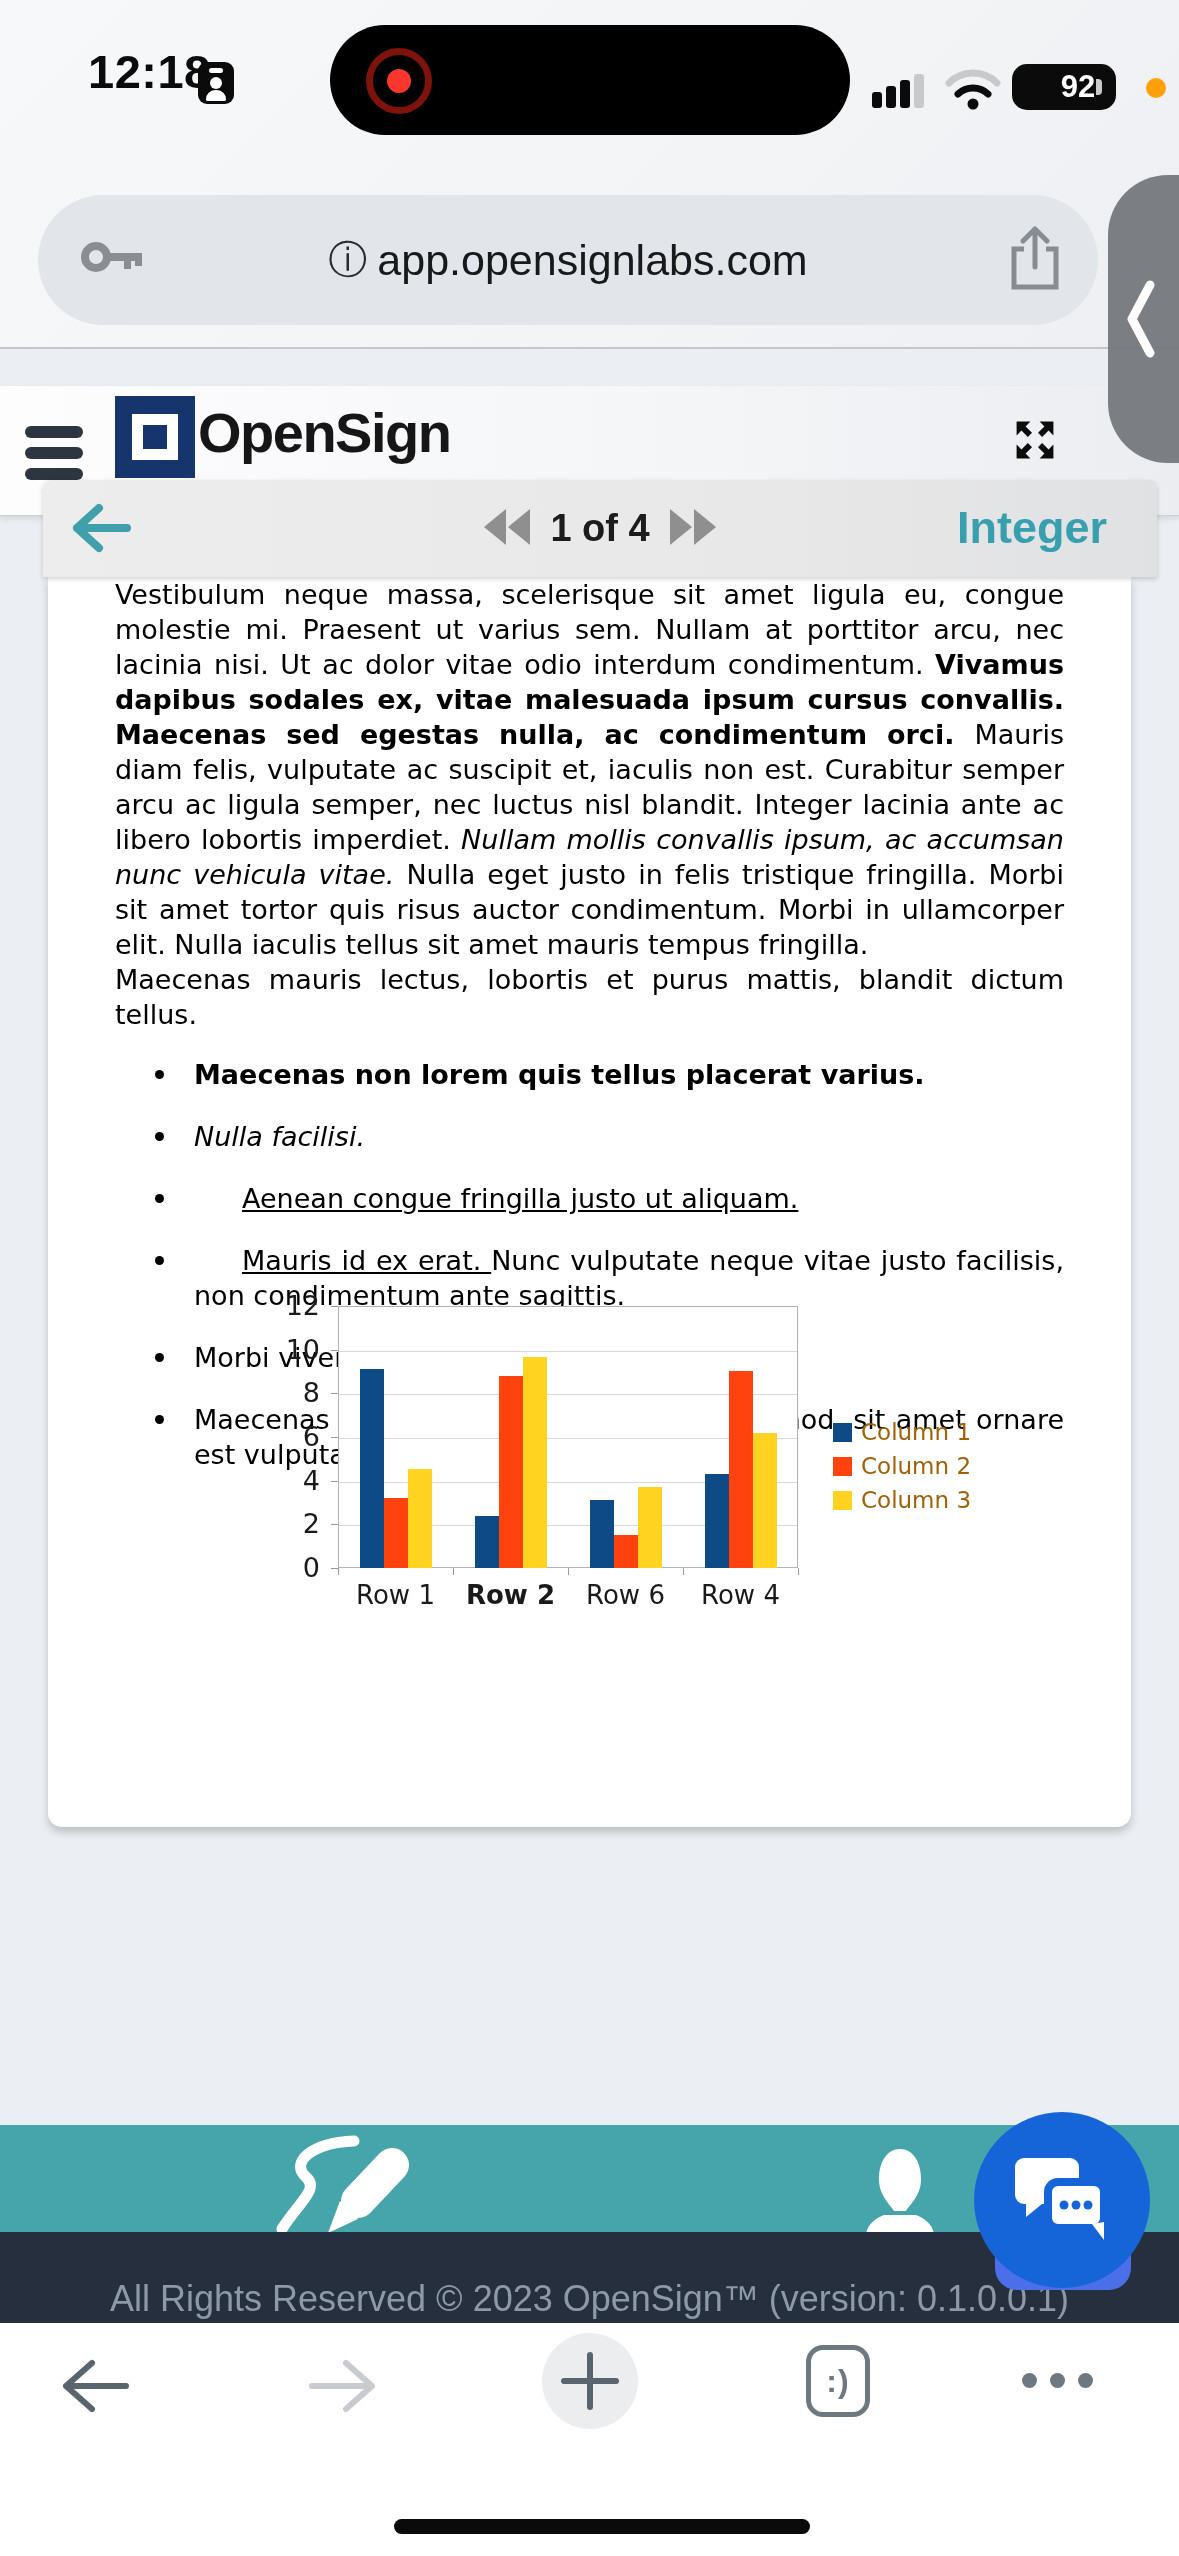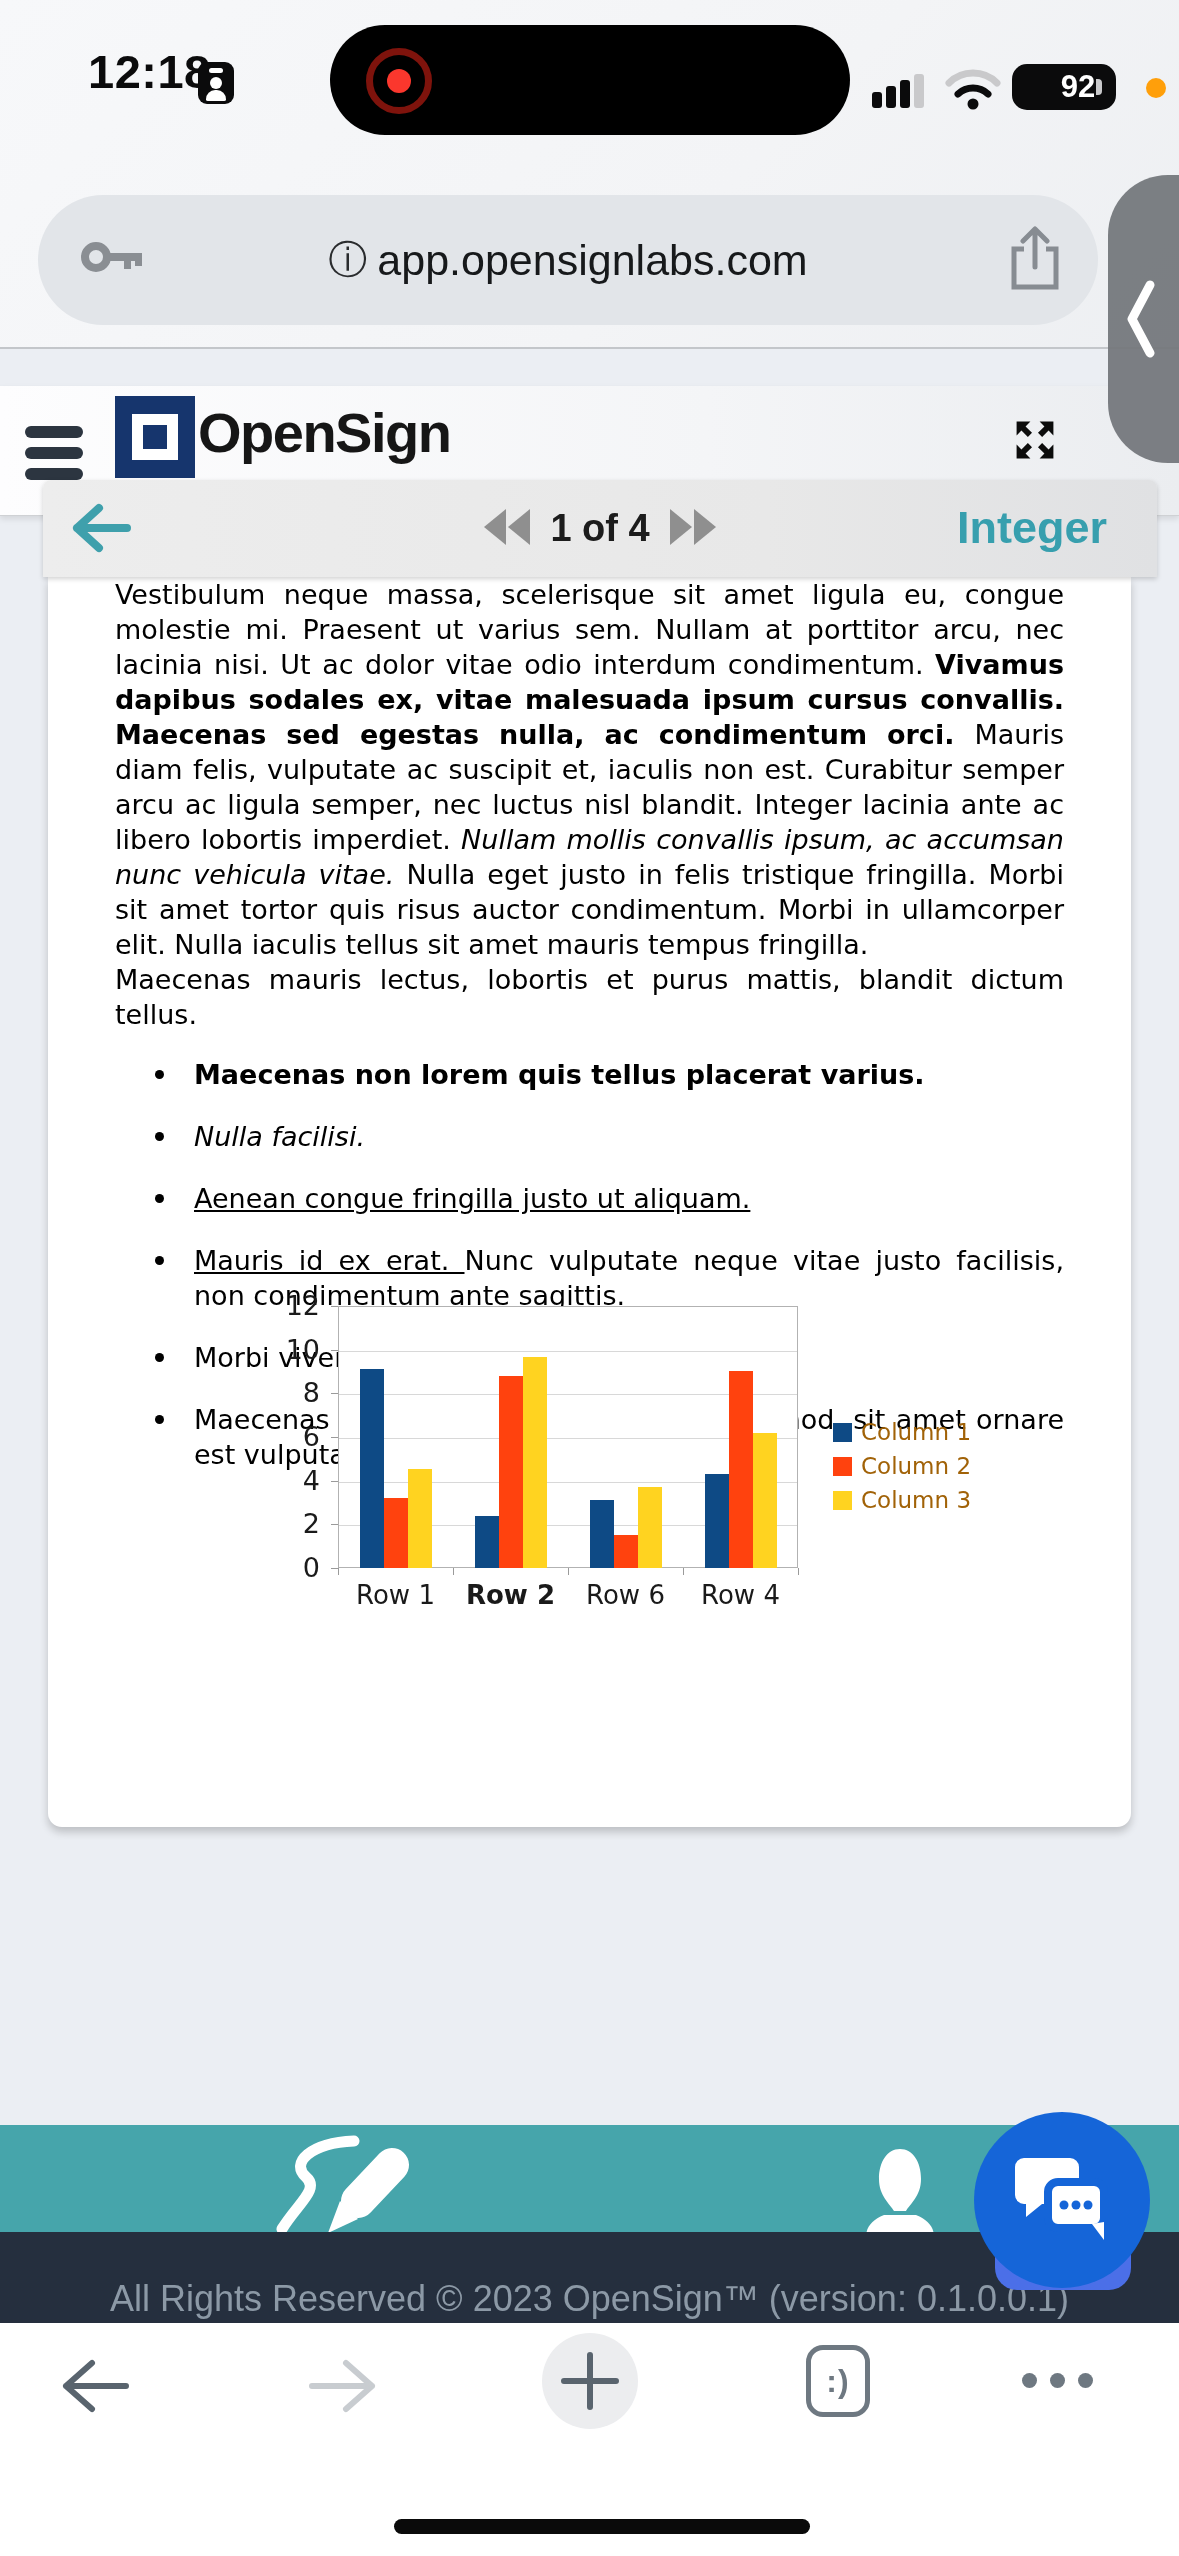--- a/index.html
+++ b/index.html
@@ -76,21 +76,21 @@
   
   .doc-card{left:48px;top:577px;width:1083px;height:1250px;background:#fff;
     border-radius:0 0 14px 14px;box-shadow:0 5px 8px rgba(0,0,0,.20);overflow:hidden;}
   .doc-content{position:absolute;left:67px;top:0;width:949px;
     font-family:"DejaVu Sans",sans-serif;font-size:27px;line-height:35px;color:#000;text-align:justify;}
   .doc-content p{margin:0;}
   .p1{margin-top:9px;}
   .p2{margin-top:29px;}
   .doc-content .b{font-weight:700;}
   .doc-content .i{font-style:italic;}
-  .doc-content .u{text-decoration:underline;}
+  .doc-content .u{text-decoration:underline;margin-left:48px;}
   ul.doc-bullets{list-style:none;margin:25px 0 0 0;padding:0;}
   ul.doc-bullets li{position:relative;padding-left:79px;margin-bottom:27px;text-align:justify;}
   ul.doc-bullets li::before{content:"";position:absolute;left:40px;top:13px;width:9px;height:9px;border-radius:50%;background:#000;}
 
   
   .chart-layer{position:absolute;left:0;top:0;width:100%;height:100%;font-family:"DejaVu Sans",sans-serif;}
   .chart-plot{position:absolute;left:290px;top:729px;width:460px;height:262px;border:1px solid #b2b2b2;box-sizing:border-box;background:#fff;}
   .gridline{position:absolute;left:0;width:100%;height:1px;background:#d8d8d8;}
   .bar{position:absolute;}
   .ylab{position:absolute;width:70px;text-align:right;font-size:27px;color:#1a1a1a;line-height:30px;}

